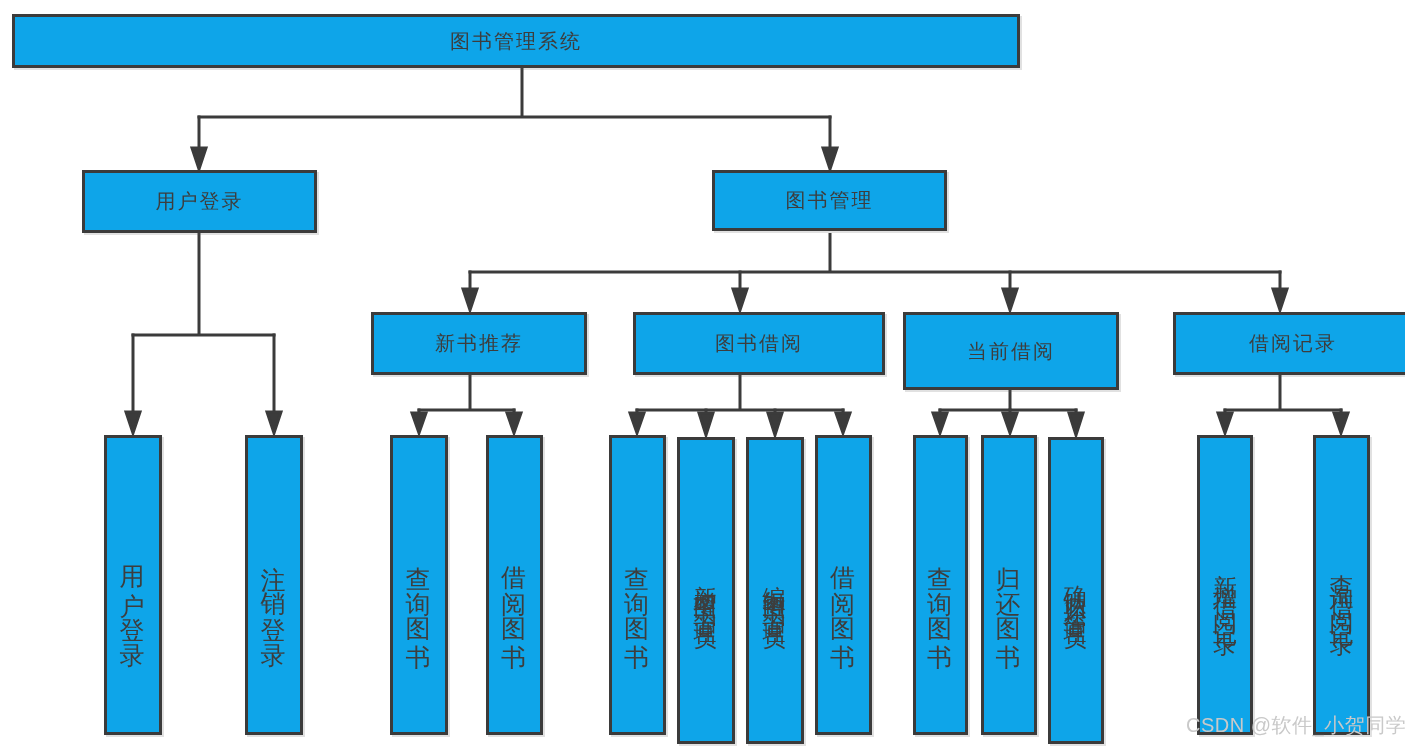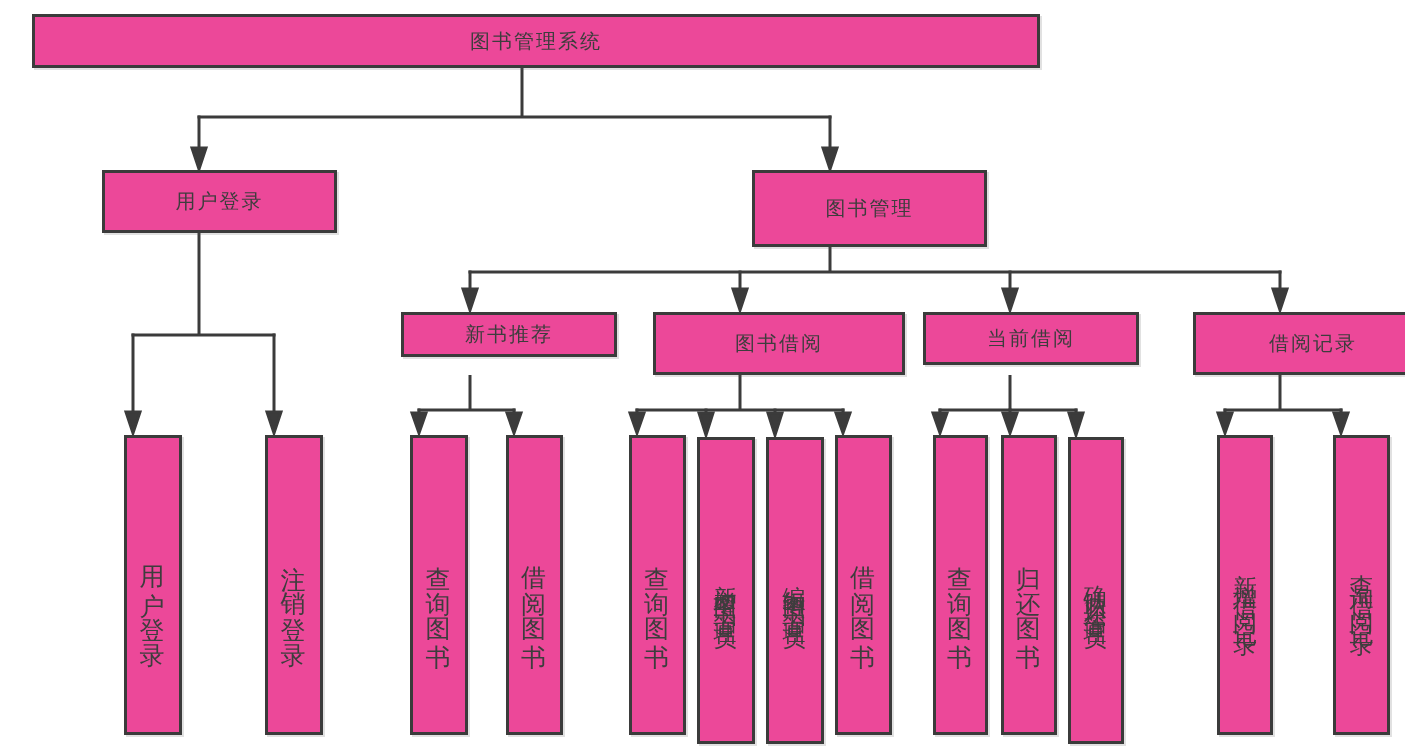--- a/index.html
+++ b/index.html
@@ -2,24 +2,23 @@
 <html><head>
 <meta charset="utf-8">
 <style>
   html,body{margin:0;padding:0;background:#ffffff;}
   .canvas{
     position:relative;width:1405px;height:747px;background:#ffffff;
     font-family:"Liberation Sans",sans-serif;overflow:hidden;color:#3d3d3d;
   }
   .connectors{position:absolute;left:0;top:0;}
   .box{
-    position:absolute;background:#ec4899;border:3px solid #3b3b3b;box-sizing:border-box;
+    position:absolute;background:#0ea5e9;border:3px solid #3b3b3b;box-sizing:border-box;
     display:flex;align-items:center;justify-content:center;
     box-shadow:2px 2px 0 rgba(90,90,90,0.18);
-    margin-left:20px;
   }
   .box.h span{font-size:20px;letter-spacing:2px;white-space:nowrap;}
   .box.v span{writing-mode:vertical-rl;white-space:nowrap;}
   .v4 span{font-size:25px;letter-spacing:26px;transform:translateY(13px);}
   .v6 span{font-size:24px;letter-spacing:12px;transform:translateY(6px);}
   .v9 span{font-size:23px;letter-spacing:6px;transform:translateY(3px);}
   .watermark{
     position:absolute;left:1186px;top:712px;font-size:20px;letter-spacing:0.5px;
     color:#c9c9c9;white-space:nowrap;
   }
@@ -92,31 +91,31 @@
     </g>
   </svg>
 
   <div class="box h" style="left:12px;top:14px;width:1008px;height:54px">
     <span>图书管理系统</span>
   </div>
 
   <div class="box h" style="left:82px;top:170px;width:235px;height:63px">
     <span>用户登录</span>
   </div>
-  <div class="box h" style="left:732px;top:170px;width:235px;height:77px">
+  <div class="box h" style="left:712px;top:170px;width:235px;height:61px">
     <span>图书管理</span>
   </div>
 
-  <div class="box h" style="left:381px;top:312px;width:216px;height:45px">
+  <div class="box h" style="left:371px;top:312px;width:216px;height:63px">
     <span>新书推荐</span>
   </div>
   <div class="box h" style="left:633px;top:312px;width:252px;height:63px">
     <span>图书借阅</span>
   </div>
-  <div class="box h" style="left:903px;top:312px;width:216px;height:53px">
+  <div class="box h" style="left:903px;top:312px;width:216px;height:78px">
     <span>当前借阅</span>
   </div>
   <div class="box h" style="left:1173px;top:312px;width:240px;height:63px">
     <span>借阅记录</span>
   </div>
 
   <div class="box v v4" style="left:104px;top:435px;width:58px;height:300px">
     <span>用户登录</span>
   </div>
   <div class="box v v4" style="left:245px;top:435px;width:58px;height:300px">
@@ -153,14 +152,15 @@
     <span>确认归还（管理员）</span>
   </div>
 
   <div class="box v v6" style="left:1197px;top:435px;width:56px;height:300px">
     <span>新增借阅记录</span>
   </div>
   <div class="box v v6" style="left:1313px;top:435px;width:57px;height:300px">
     <span>查询借阅记录</span>
   </div>
 
+  <div class="watermark">CSDN @软件_小贺同学</div>
 
 </div>
 
 </body></html>

